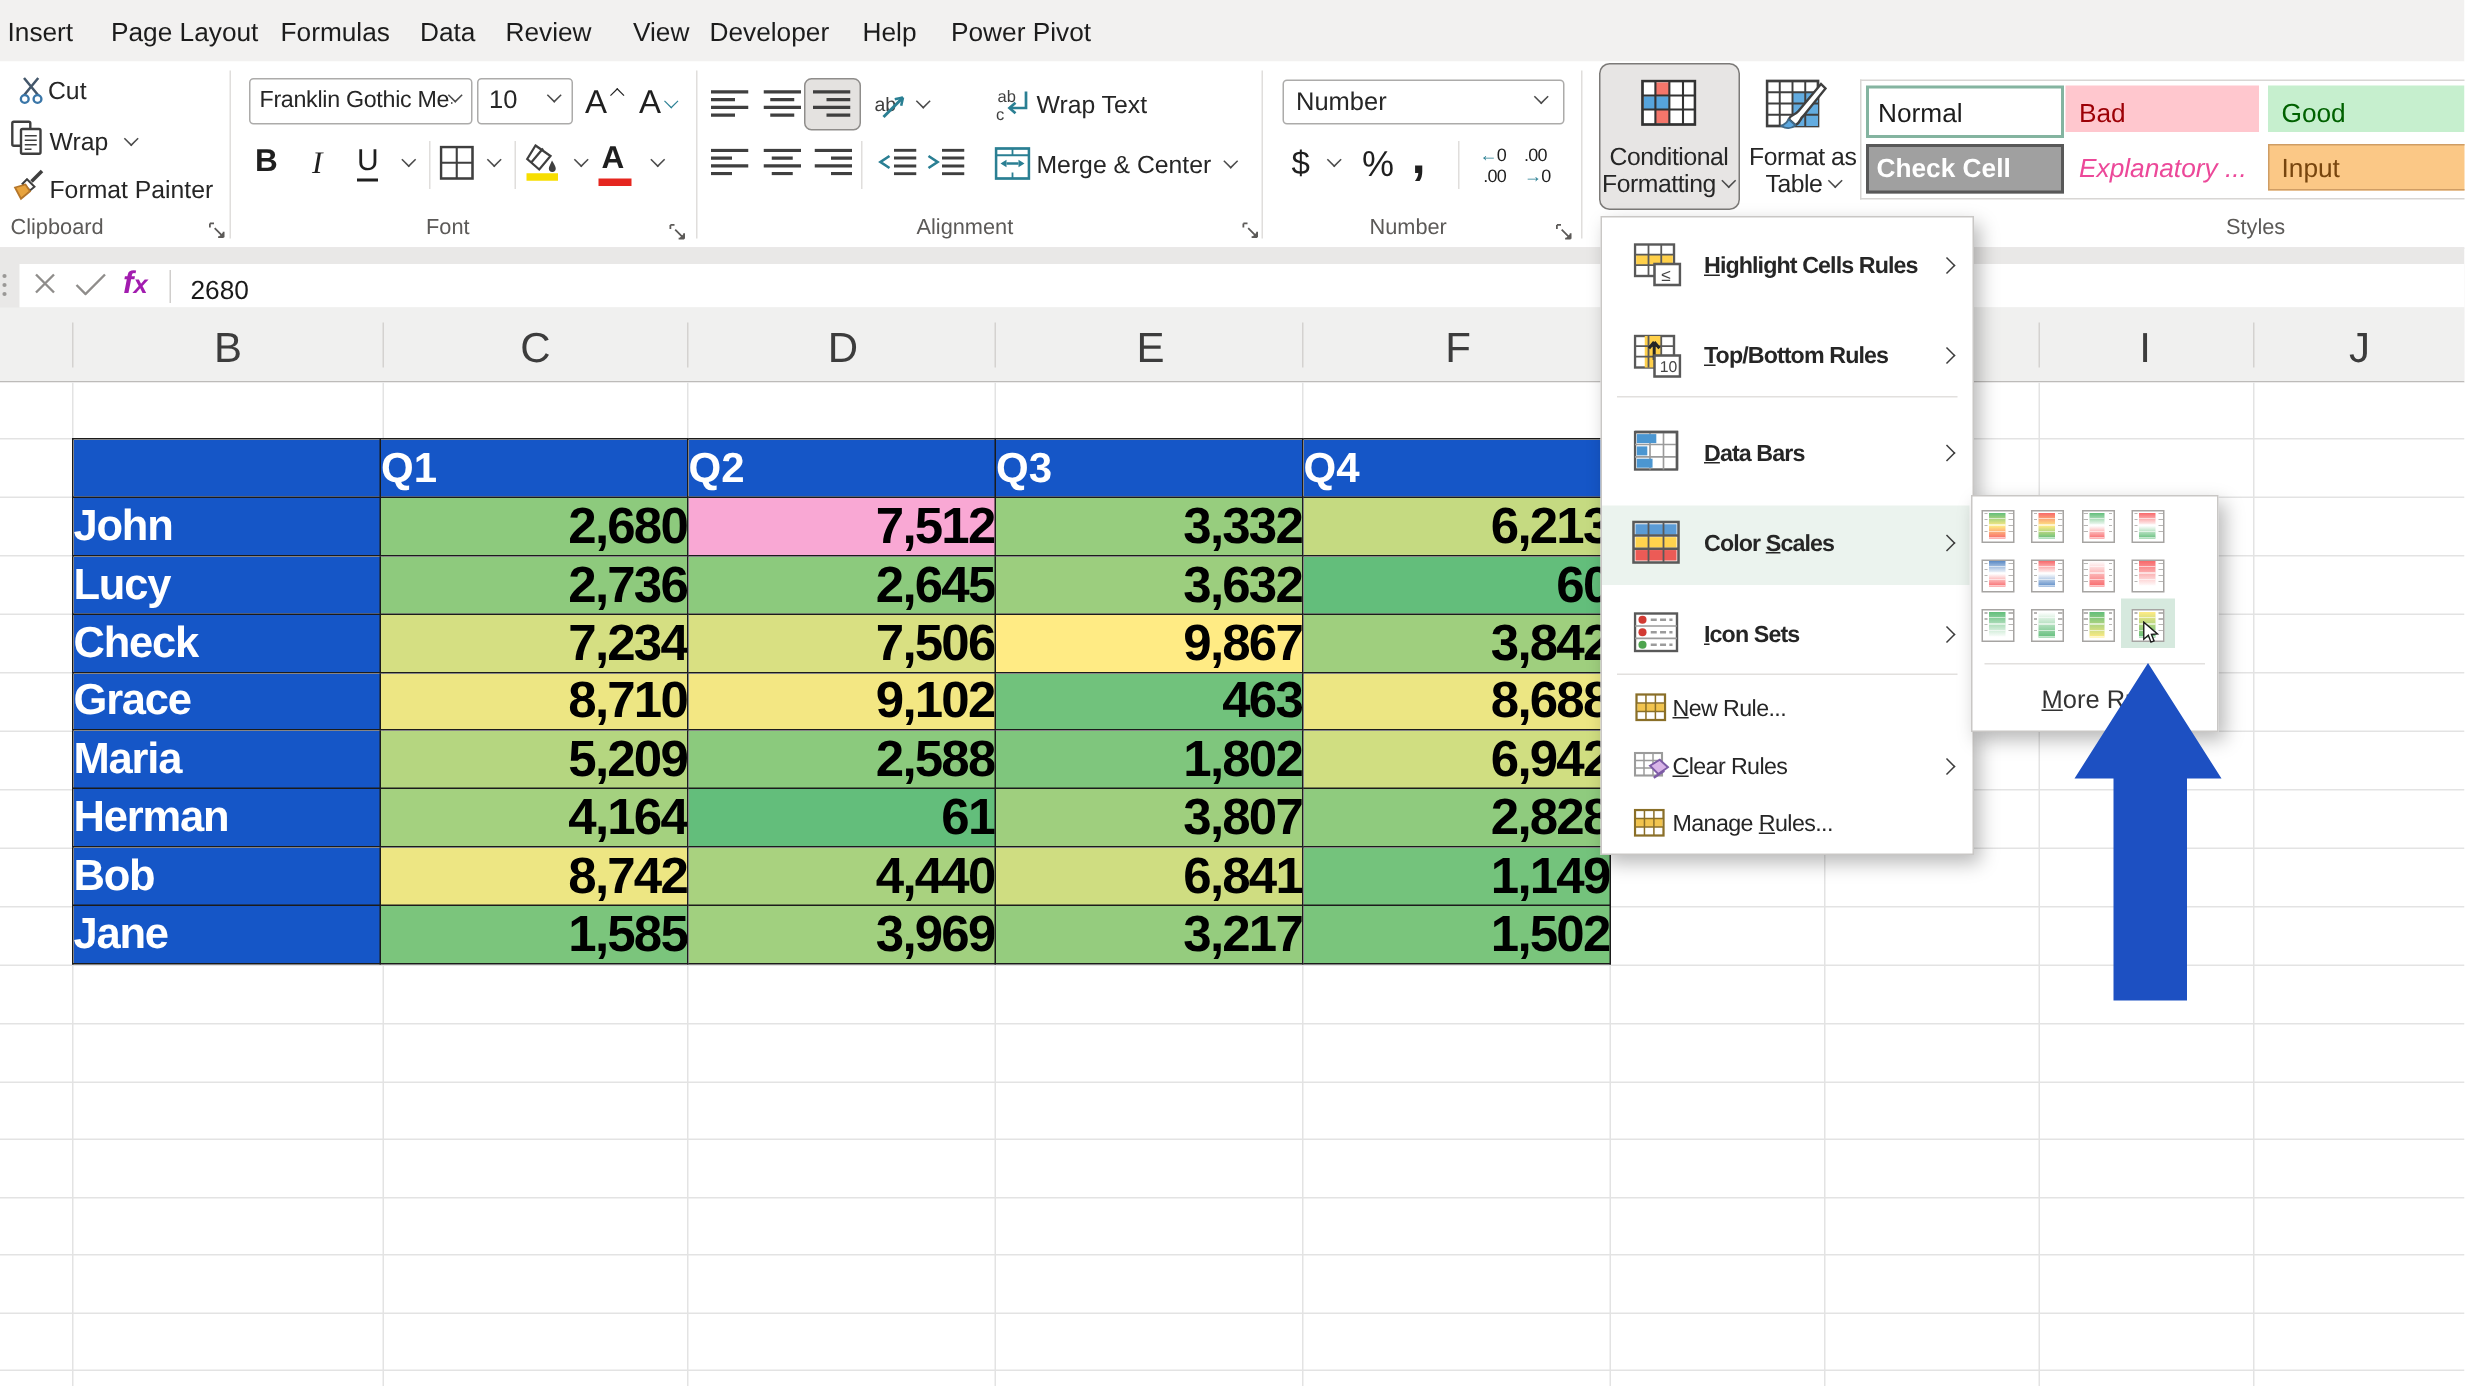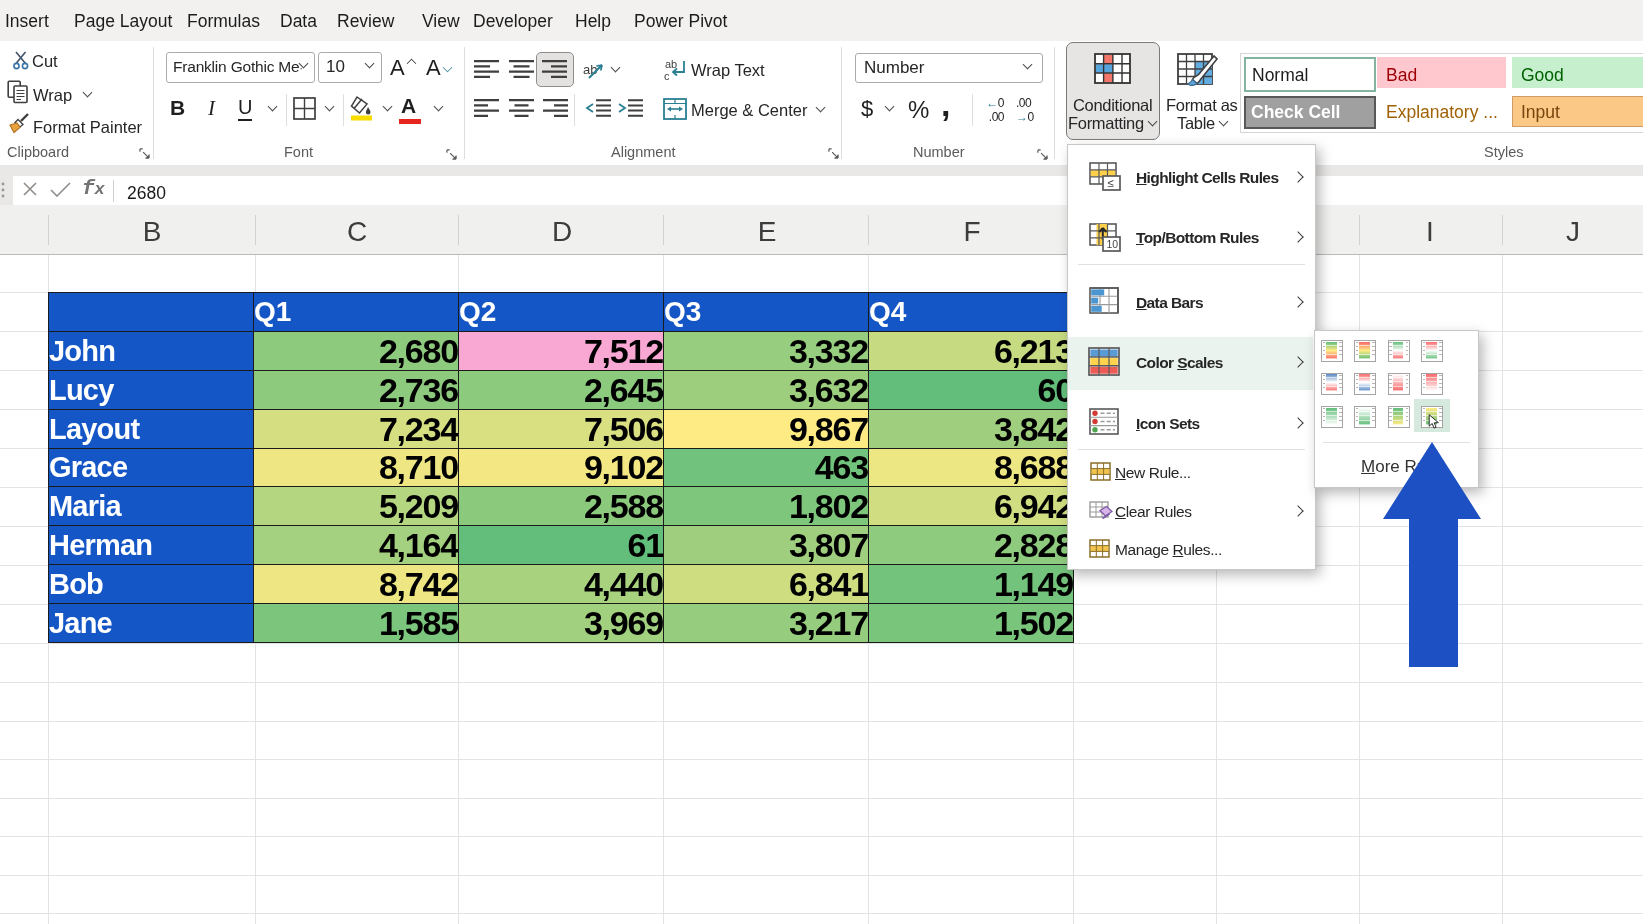--- a/index.html
+++ b/index.html
@@ -230,42 +230,42 @@
 
       <div class="abs" style="left:1240px;top:12px;width:403px;height:78px;border:1px solid #D8D6D4;border-right:none"></div>
       <div class="abs" style="left:1244px;top:16px;width:128px;height:31px;background:#fff;border:2.2px solid #84B4A0"></div>
       <span class="abs" style="left:1252px;top:24px;font-size:17.5px;color:#1c1c1c">Normal</span>
       <div class="abs" style="left:1377px;top:16px;width:129px;height:31px;background:#FFC7CE"></div>
       <span class="abs" style="left:1386px;top:24px;font-size:17.5px;color:#9C0006">Bad</span>
       <div class="abs" style="left:1512px;top:16px;width:131px;height:31px;background:#C6EFCE"></div>
       <span class="abs" style="left:1521px;top:24px;font-size:17.5px;color:#006100">Good</span>
       <div class="abs" style="left:1244px;top:55px;width:128px;height:29px;background:#A0A0A0;border:2.2px solid #585858"></div>
       <span class="abs" style="left:1251px;top:61px;font-size:17.5px;color:#fff;font-weight:bold">Check Cell</span>
-      <span class="abs" style="left:1386px;top:61px;font-size:17.5px;color:#a16207;">Explanatory ...</span>
+      <span class="abs" style="left:1386px;top:61px;font-size:17.5px;color:#ec4899;font-style:italic">Explanatory ...</span>
       <div class="abs" style="left:1512px;top:55px;width:131px;height:29px;background:#FBC886;border:1px solid #cf9d64"></div>
       <span class="abs" style="left:1521px;top:61px;font-size:17.5px;color:#77450E">Input</span>
       <span class="glabel" style="left:1484px">Styles</span>
     </div>
   </div>
 
   <div id="band" class="abs"></div>
   <div id="fxwhite" class="abs"></div>
   <div id="fxicons">
     <svg class="abs" style="left:0;top:181px" width="8" height="18" viewBox="0 0 8 18">
       <circle cx="3" cy="3" r="1.4" fill="#9a9896"></circle>
         <circle cx="3" cy="9" r="1.4" fill="#9a9896"></circle>
         <circle cx="3" cy="15" r="1.4" fill="#9a9896"></circle>
     </svg>
     <svg class="abs" style="left:22px;top:181px" width="16" height="16" viewBox="0 0 16 16">
       <path d="M2 2 L14 14 M14 2 L2 14" stroke="#8f8d8b" stroke-width="1.6" fill="none"></path>
     </svg>
     <svg class="abs" style="left:50px;top:182px" width="21" height="15" viewBox="0 0 21 15">
       <path d="M1 8 L7 14 L20 1" stroke="#8f8d8b" stroke-width="1.6" fill="none"></path>
     </svg>
-    <span class="abs" style="left:82px;top:177px;font-family:Liberation Mono, monospace;font-style:italic;font-weight:bold;font-size:21px;color:#737373">f<span style="font-size:17px">x</span></span>
+    <span class="abs" style="left:82px;top:177px;font-family:Liberation Sans, sans-serif;font-style:italic;font-weight:bold;font-size:21px;color:#a21caf">f<span style="font-size:17px">x</span></span>
     <div class="abs" style="left:112.5px;top:180px;width:1px;height:22px;background:#D0CECC"></div>
     <span class="abs" style="left:127px;top:183px;font-size:17.5px;color:#1a1a1a">2680</span>
   </div>
 
   <div id="colhead" class="abs">
     <span class="cl" style="left:152px">B</span>
     <span class="cl" style="left:357px">C</span>
     <span class="cl" style="left:562px">D</span>
     <span class="cl" style="left:767px">E</span>
     <span class="cl" style="left:972px">F</span>
@@ -331,21 +331,21 @@
           <td class="num" style="background:#C5DA81">6,213</td>
         </tr>
     <tr>
           <td class="blue name">Lucy</td>
           <td class="num" style="background:#8ECA7D">2,736</td>
           <td class="num" style="background:#8CCA7D">2,645</td>
           <td class="num" style="background:#9CCE7E">3,632</td>
           <td class="num" style="background:#63BE7B">60</td>
         </tr>
     <tr>
-          <td class="blue name">Layout</td>
+          <td class="blue name">Check</td>
           <td class="num" style="background:#D5DF82">7,234</td>
           <td class="num" style="background:#D9E082">7,506</td>
           <td class="num" style="background:#FFEB84">9,867</td>
           <td class="num" style="background:#9FCF7E">3,842</td>
         </tr>
     <tr>
           <td class="blue name">Grace</td>
           <td class="num" style="background:#EDE683">8,710</td>
           <td class="num" style="background:#F3E783">9,102</td>
           <td class="num" style="background:#71C27C">463</td>

